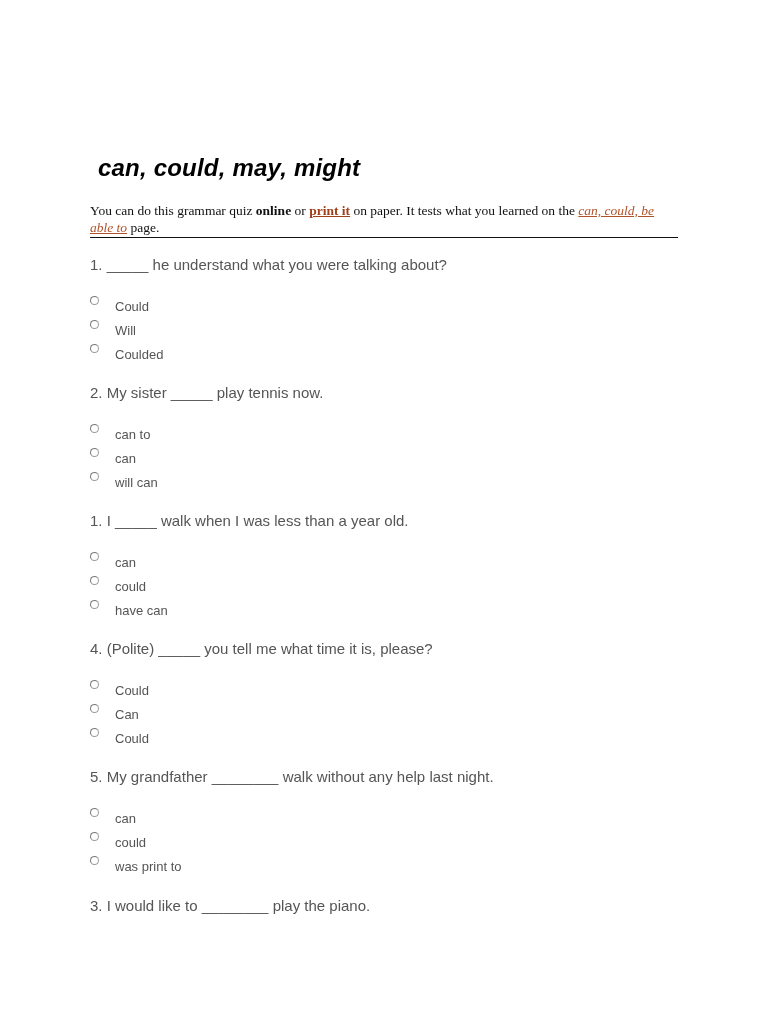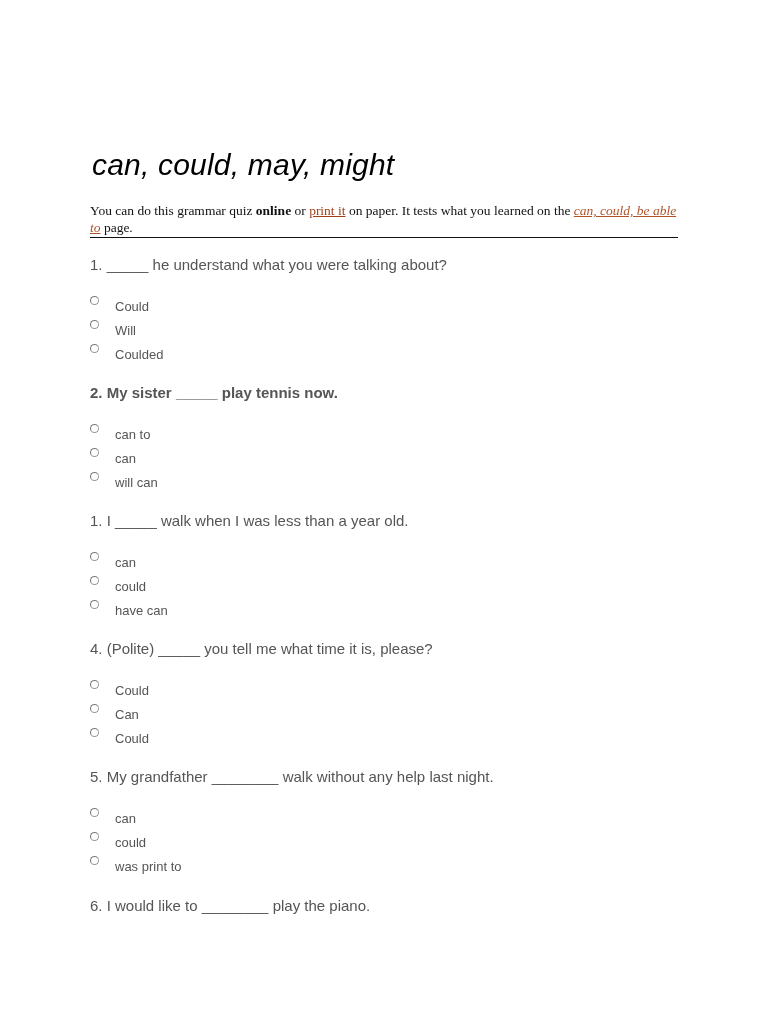--- a/index.html
+++ b/index.html
@@ -1,29 +1,29 @@
 <!DOCTYPE html>
 <html><head>
   <meta charset="utf-8">
   <style>
     html, body { margin: 0; padding: 0; background: #ffffff; }
     body { width: 768px; height: 1024px; position: relative; overflow: hidden; }
     .page { position: absolute; left: 90px; top: 0; width: 590px; }
     .title {
-      position: absolute; left: 0; top: 146px; margin: 2px;
-      font-family: "Liberation Sans", sans-serif; font-weight: normal; font-style: italic;
-      font-size: 30px; color: #000; letter-spacing: 0.2px; white-space: nowrap;
+      position: absolute; left: 0; top: 146px; margin: 8px;
+      font-family: "Liberation Sans", sans-serif; font-weight: bold; font-style: italic;
+      font-size: 24px; color: #000; letter-spacing: 0.2px; white-space: nowrap;
     }
     .intro {
       position: absolute; left: 0; top: 202px; width: 588px;
       font-family: "Liberation Serif", serif; font-size: 13.5px; line-height: 17px; color: #111;
       border-bottom: 1.5px solid #111; padding-bottom: 1px;
     }
     .intro b { font-weight: bold; }
-    .link-bold { color: #a0401a; font-weight: normal; text-decoration: underline; }
+    .link-bold { color: #a0401a; font-weight: bold; text-decoration: underline; }
     .link-italic { color: #b0532a; font-style: italic; text-decoration: underline; }
     .question {
       position: absolute; left: 0;
       font-family: "Liberation Sans", sans-serif; font-size: 15px; color: #555; white-space: nowrap; text-align: center;
     }
     .options { position: absolute; left: 0; }
     .option { display: flex; align-items: flex-start; height: 24px; }
     .radio {
       width: 9px; height: 9px; border: 1px solid #999; border-radius: 50%;
       margin-top: 1px; margin-right: 16px; box-sizing: border-box; background: #fff;
@@ -52,21 +52,21 @@
     <div class="option">
         <span class="radio"></span>
         <span class="opt-label">Will</span>
       </div>
     <div class="option">
         <span class="radio"></span>
         <span class="opt-label">Coulded</span>
       </div>
   </div>
 
-  <div class="question" style="top:384px;font-weight:bold;">2. My sister _____ play tennis now.</div>
+  <div class="question" style="top:384px;">2. My sister _____ play tennis now.</div>
   <div class="options" style="top:423px;text-align:right;">
     <div class="option">
         <span class="radio"></span>
         <span class="opt-label">can to</span>
       </div>
     <div class="option">
         <span class="radio"></span>
         <span class="opt-label">can</span>
       </div>
     <div class="option">
@@ -116,14 +116,14 @@
     <div class="option">
         <span class="radio"></span>
         <span class="opt-label">could</span>
       </div>
     <div class="option">
         <span class="radio"></span>
         <span class="opt-label">was print to</span>
       </div>
   </div>
 
-  <div class="question" style="top:897px;">6. I would like to ________ play the piano.</div>
+  <div class="question" style="top:897px;">3. I would like to ________ play the piano.</div>
 </div>
 
 </body></html>

